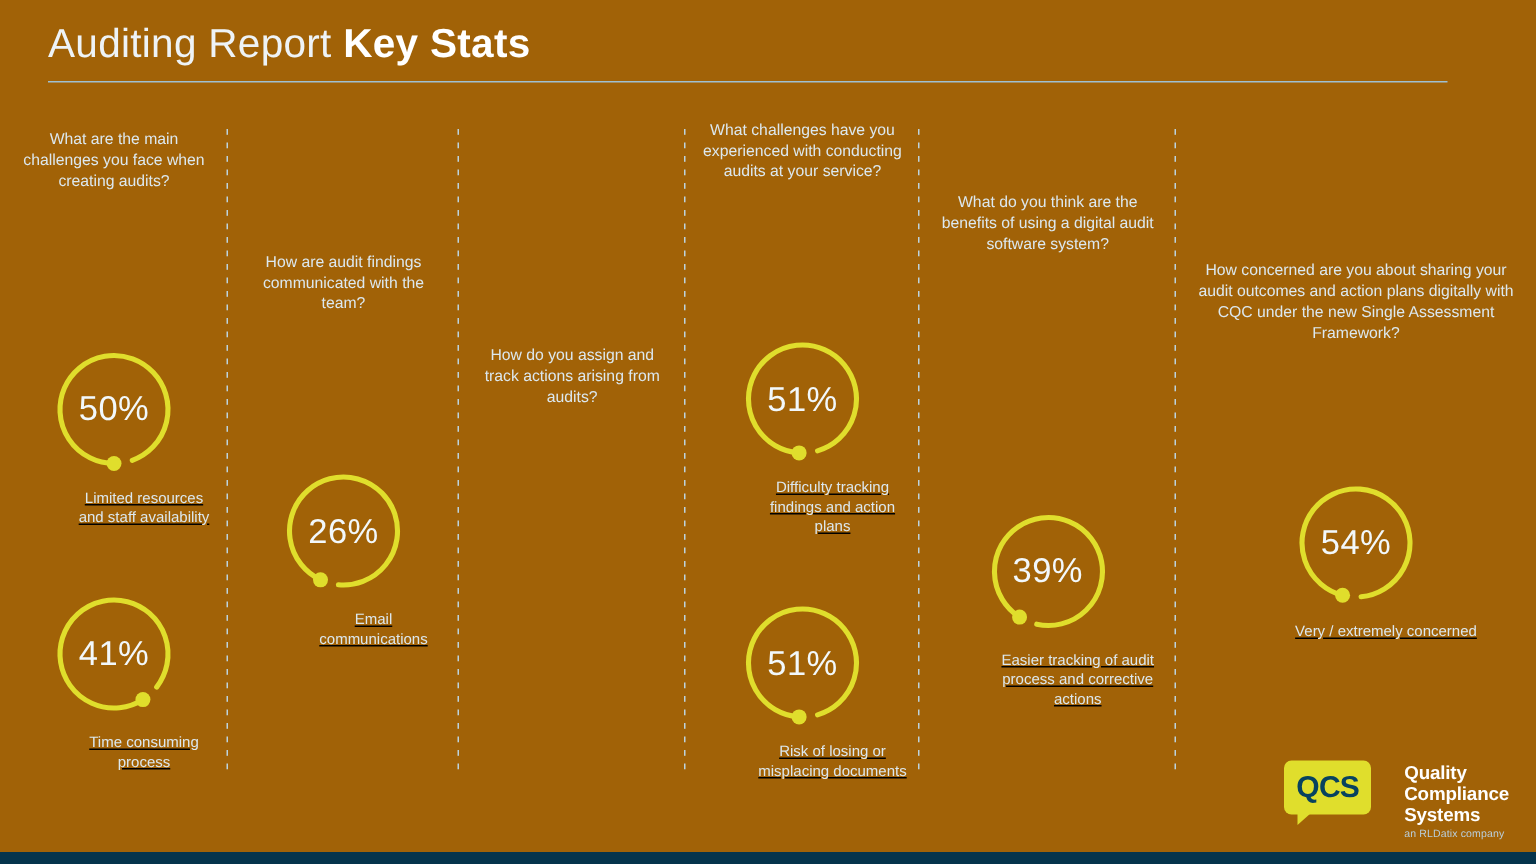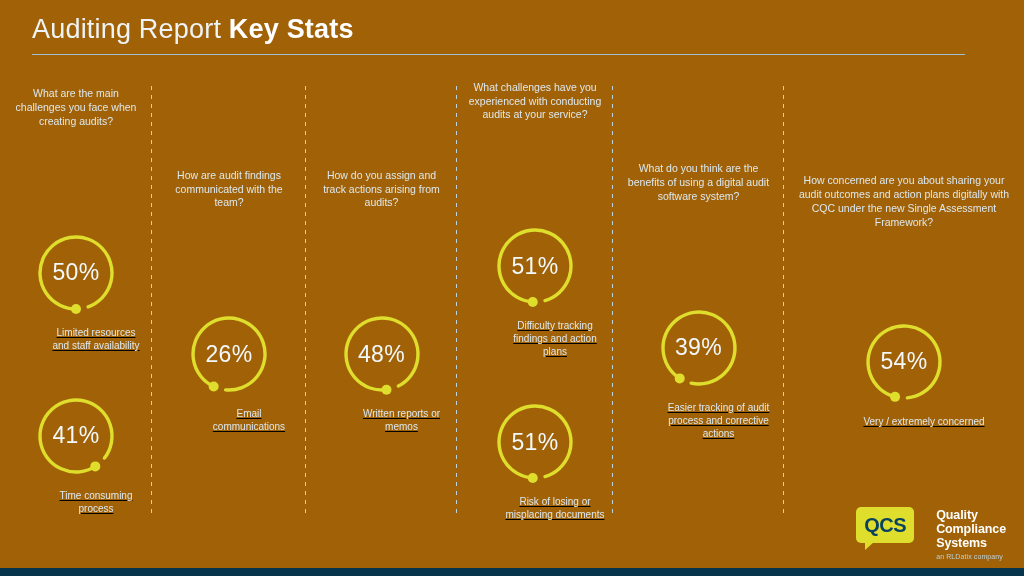--- a/index.html
+++ b/index.html
@@ -152,30 +152,20 @@
             </svg>
             <div class="donut-pct">26%</div>
           </div>
           <div class="stat-label">Email communications</div>
         </div>
         <div class="col-sep"></div>
       </div>
       <div class="col" style="width: 151px;">
         <div class="col-q">How do you assign and track actions arising from audits?</div>
         <div style="height: 98px; flex: 0 0 auto;"></div>
-        <div class="stat">
-          <div class="donut-wrap">
-            <svg viewBox="0 0 92 92">
-              <path d="M 50.51 81.72 A 36 36 0 1 1 62.34 78.08" fill="none" stroke="#e0de2c" stroke-width="3.4" stroke-linecap="round"></path>
-              <circle cx="50.51" cy="81.72" r="5" fill="#e0de2c"></circle>
-            </svg>
-            <div class="donut-pct">48%</div>
-          </div>
-          <div class="stat-label">Written reports or memos</div>
-        </div>
         <div class="col-sep"></div>
       </div>
       <div class="col" style="width: 156px;">
         <div class="col-q">What challenges have you experienced with conducting audits at your service?</div>
         <div style="height: 98px; flex: 0 0 auto;"></div>
         <div class="stat">
           <div class="donut-wrap">
             <svg viewBox="0 0 92 92">
               <path d="M 43.74 81.93 A 36 36 0 1 1 56.04 80.57" fill="none" stroke="#e0de2c" stroke-width="3.4" stroke-linecap="round"></path>
               <circle cx="43.74" cy="81.93" r="5" fill="#e0de2c"></circle>
@@ -189,21 +179,21 @@
             <svg viewBox="0 0 92 92">
               <path d="M 43.74 81.93 A 36 36 0 1 1 56.04 80.57" fill="none" stroke="#e0de2c" stroke-width="3.4" stroke-linecap="round"></path>
               <circle cx="43.74" cy="81.93" r="5" fill="#e0de2c"></circle>
             </svg>
             <div class="donut-pct">51%</div>
           </div>
           <div class="stat-label">Risk of losing or misplacing documents</div>
         </div>
         <div class="col-sep"></div>
       </div>
-      <div class="col" style="width: 171px;">
+      <div class="col" style="width: 171px; gap: 33px;">
         <div class="col-q">What do you think are the benefits of using a digital audit software system?</div>
         <div style="height: 98px; flex: 0 0 auto;"></div>
         <div class="stat">
           <div class="donut-wrap">
             <svg viewBox="0 0 92 92">
               <path d="M 26.71 76.40 A 36 36 0 1 1 38.15 81.13" fill="none" stroke="#e0de2c" stroke-width="3.4" stroke-linecap="round"></path>
               <circle cx="26.71" cy="76.40" r="5" fill="#e0de2c"></circle>
             </svg>
             <div class="donut-pct">39%</div>
           </div>

